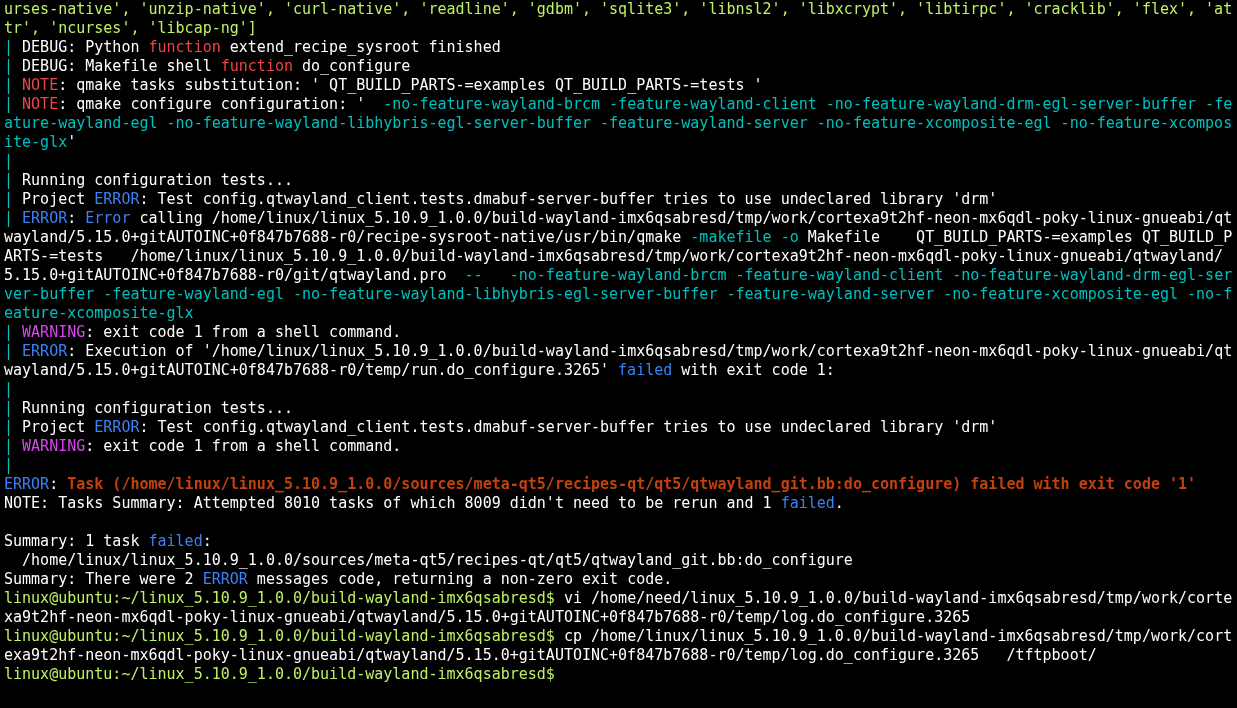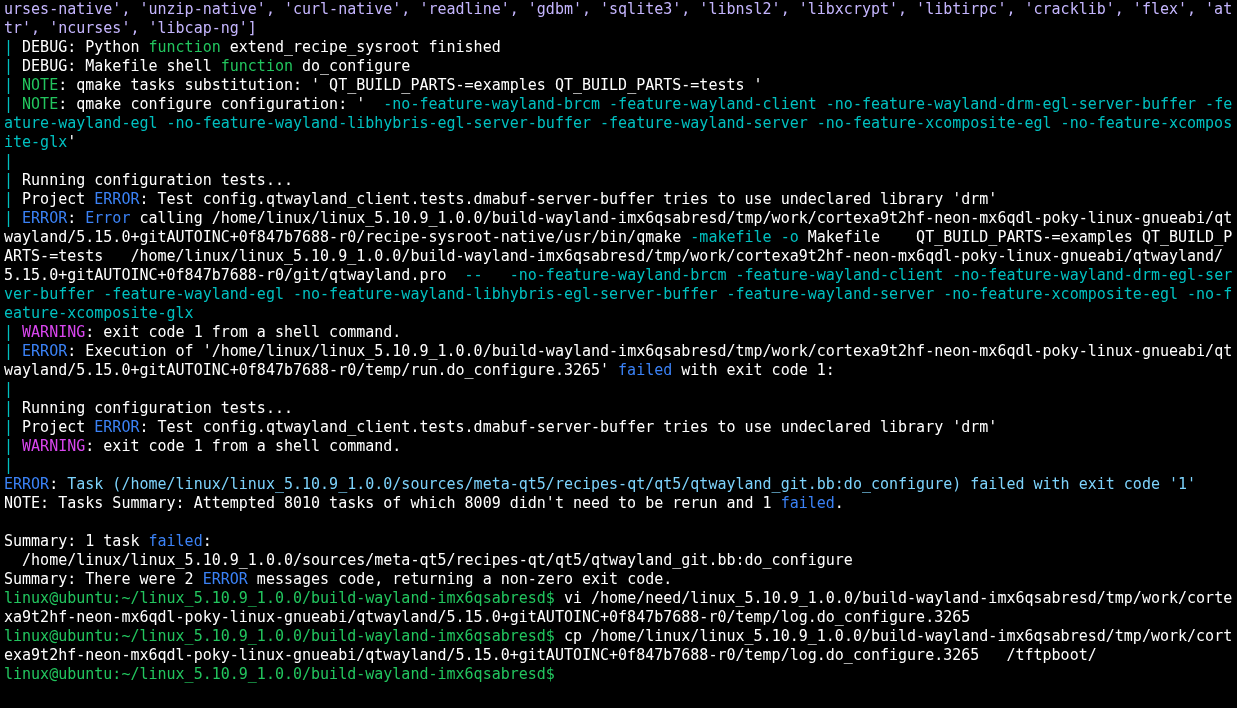--- a/index.html
+++ b/index.html
@@ -13,26 +13,26 @@
     width: 1237px;
     height: 708px;
     overflow: hidden;
   }
   .terminal {
     padding: 0 4px;
     white-space: pre-wrap;
     word-break: break-all;
   }
   .cyan   { color: #00c0c0; }
-  .green  { color: #22c55e; }
+  .green  { color: #ef4444; }
   .yellow { color: #d946ef; }
   .red    { color: #3b82f6; }
-  .orange { color: #7dd3fc; }
-  .white  { color: #c4b5fd; }
-  .prompt { color: #22c55e; }
+  .orange { color: #c2410c; font-weight: bold; }
+  .white  { color: #bef264; }
+  .prompt { color: #bef264; }
 </style>
 </head>
 <body>
 
 <div class="terminal"><span class="white">urses-native', 'unzip-native', 'curl-native', 'readline', 'gdbm', 'sqlite3', 'libnsl2', 'libxcrypt', 'libtirpc', 'cracklib', 'flex', 'attr', 'ncurses', 'libcap-ng']</span>
 <span class="cyan">|</span><span> DEBUG: Python </span><span class="green">function</span><span> extend_recipe_sysroot finished</span>
 <span class="cyan">|</span><span> DEBUG: Makefile shell </span><span class="green">function</span><span> do_configure</span>
 <span class="cyan">|</span> <span class="green">NOTE</span><span>: qmake tasks substitution: ' QT_BUILD_PARTS-=examples QT_BUILD_PARTS-=tests '</span>
 <span class="cyan">|</span> <span class="green">NOTE</span><span>: qmake configure configuration: '  </span><span class="cyan">-no-feature-wayland-brcm -feature-wayland-client -no-feature-wayland-drm-egl-server-buffer -feature-wayland-egl -no-feature-wayland-libhybris-egl-server-buffer -feature-wayland-server -no-feature-xcomposite-egl -no-feature-xcomposite-glx</span><span>'</span>
 <span class="cyan">|</span>

